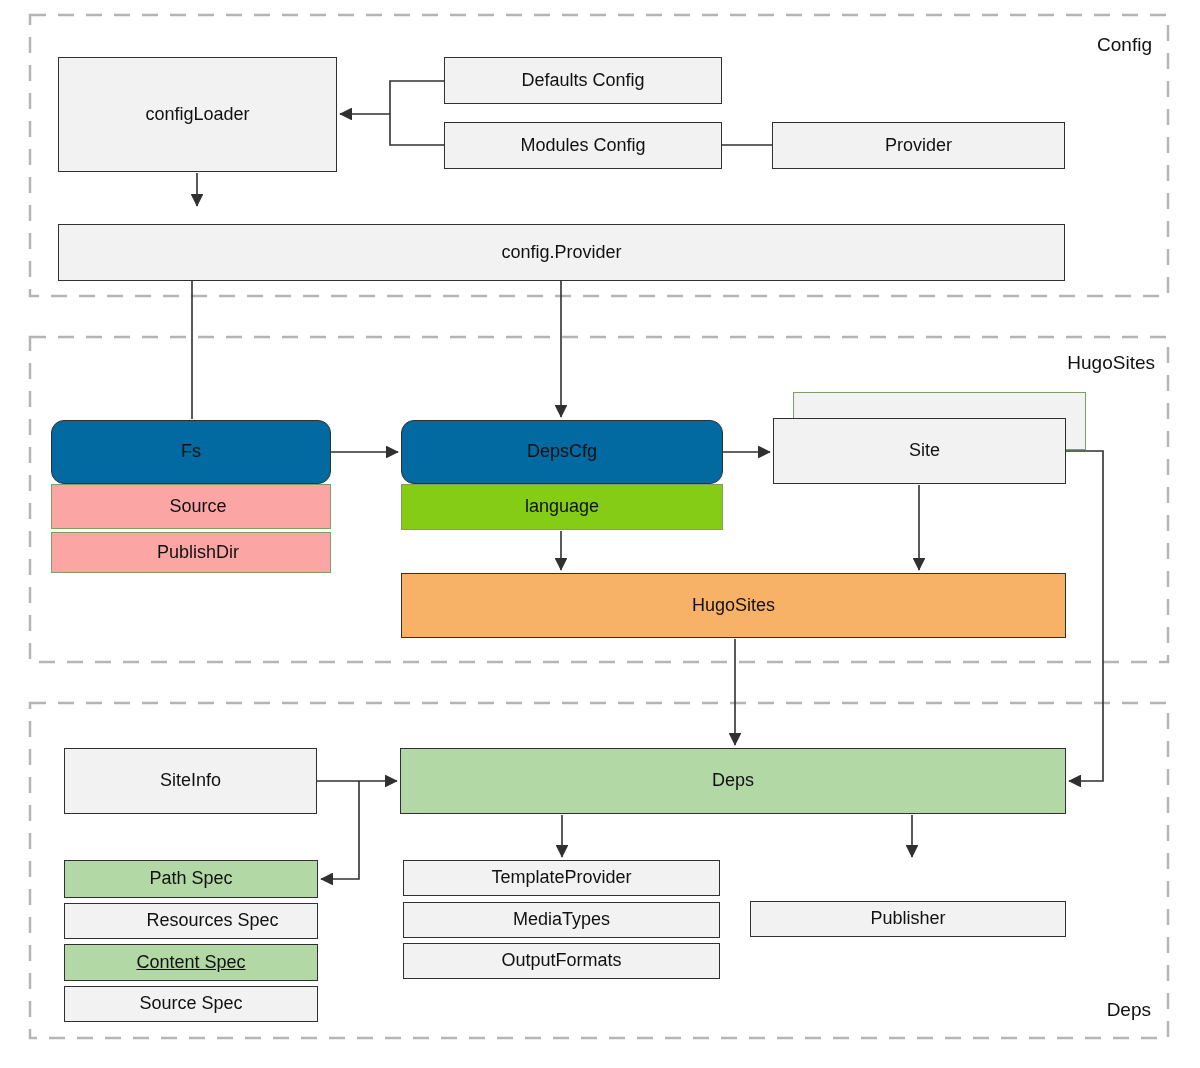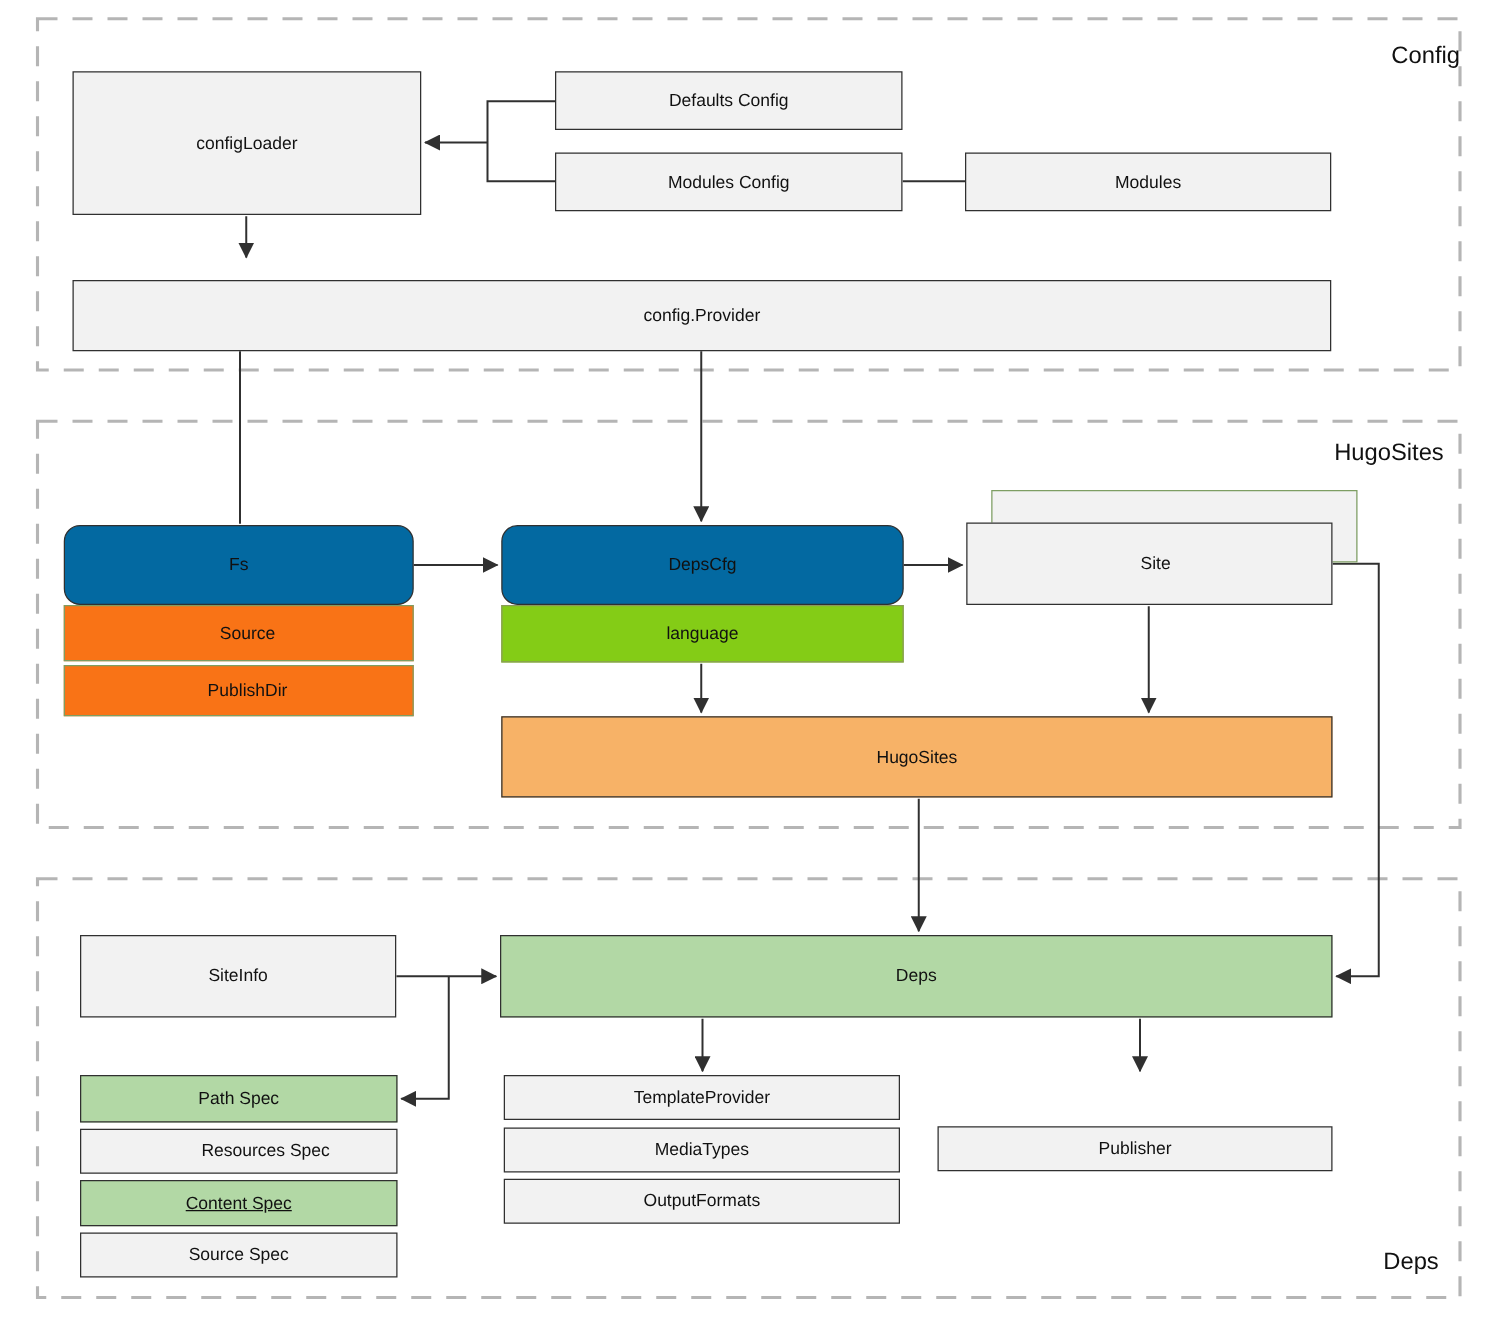--- a/index.html
+++ b/index.html
@@ -8,28 +8,28 @@
     width:1200px;height:1068px;
     font-family:"Liberation Sans",sans-serif;
     color:#111;
     background:#ffffff;
     overflow:hidden;
   }
   .wires{position:absolute;left:0;top:0;width:1200px;height:1068px;z-index:0;}
   .node{
     position:absolute;z-index:2;
     display:flex;align-items:center;justify-content:center;
-    font-size:14px;line-height:1.1;text-align:left;
+    font-size:18px;line-height:1.1;text-align:left;
     border:1.5px solid #303030;box-sizing:border-box;
     background:#f2f2f2;
   }
   .gray{background:#f2f2f2;border-color:#303030;}
   .orange-header{background:#0369a1;border-color:#303030;border-radius:13px;}
   .orange-strong{background:#f7b267;border-color:#303030;}
-  .peach{background:#f97316;border-color:#7e9e63;padding-left:14px;}
+  .peach{background:#fca5a5;border-color:#7e9e63;padding-left:14px;}
   .yellow{background:#84cc16;border-color:#8a9a5b;}
   .green{background:#b2d8a5;border-color:#303030;}
   .shadowbox{background:#f2f2f2;border-color:#7e9e63;z-index:1;}
   .section-label{
     position:absolute;z-index:3;font-size:19px;color:#111;
     white-space:nowrap;
   }
   
   .n-configloader{left:58px;top:57px;width:279px;height:115px;}
   .n-defaults{left:444px;top:57px;width:278px;height:47px;}
@@ -51,21 +51,21 @@
   .n-pathspec{left:64px;top:860px;width:254px;height:38px;}
   .n-resourcesspec{left:64px;top:903px;width:254px;height:36px;padding-left:43px;}
   .n-contentspec{left:64px;top:944px;width:254px;height:37px;text-decoration:underline;}
   .n-sourcespec{left:64px;top:986px;width:254px;height:36px;}
   .n-templateprovider{left:403px;top:860px;width:317px;height:36px;}
   .n-mediatypes{left:403px;top:902px;width:317px;height:36px;}
   .n-outputformats{left:403px;top:943px;width:317px;height:36px;}
   .n-pagecollection{left:750px;top:860px;width:316px;height:36px;}
   .n-publisher{left:750px;top:901px;width:316px;height:36px;}
   
-  .l-config{right:32px;top:34px;}
+  .l-config{right:48px;top:34px;}
   .l-hugosites{right:45px;top:352px;}
   .l-deps{right:49px;top:999px;}
 </style>
 </head>
 <body>
 
 <div class="canvas">
 
   <svg class="wires" viewBox="0 0 1200 1068" xmlns="http://www.w3.org/2000/svg">
     <defs>
@@ -98,21 +98,21 @@
     <path d="M912,815 V857" fill="none" stroke="#303030" stroke-width="1.6" marker-end="url(#arrow)"></path>
   </svg>
 
   <div class="section-label l-config">Config</div>
   <div class="section-label l-hugosites">HugoSites</div>
   <div class="section-label l-deps">Deps</div>
 
   <div class="node gray n-configloader">configLoader</div>
   <div class="node gray n-defaults">Defaults Config</div>
   <div class="node gray n-modulescfg">Modules Config</div>
-  <div class="node gray n-modules">Modules</div>
+  <div class="node gray n-modules">Provider</div>
   <div class="node gray n-provider">config.Provider</div>
 
   <div class="node orange-header n-fs">Fs</div>
   <div class="node peach n-source">Source</div>
   <div class="node peach n-publishdir">PublishDir</div>
   <div class="node orange-header n-depscfg">DepsCfg</div>
   <div class="node yellow n-language">language</div>
   <div class="node shadowbox n-siteshadow"></div>
   <div class="node gray n-site">Site</div>
   <div class="node orange-strong n-hugosites">HugoSites</div>

